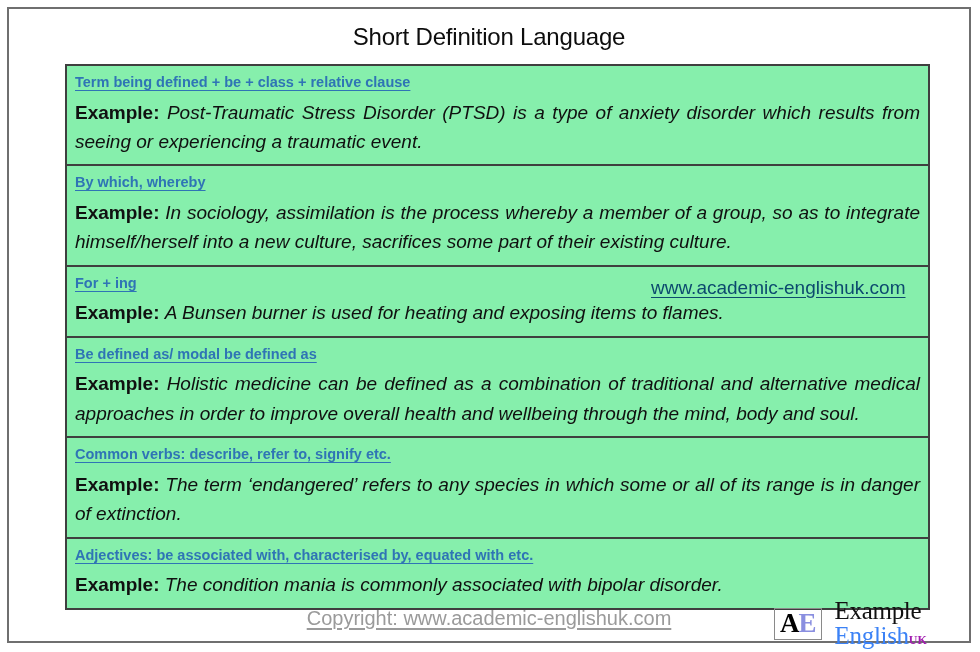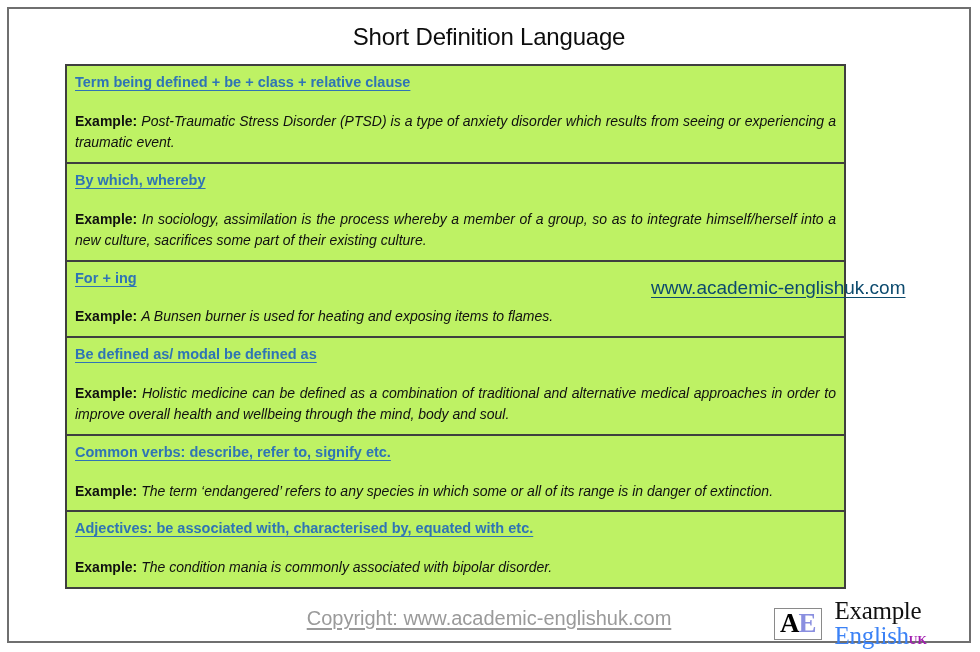--- a/index.html
+++ b/index.html
@@ -37,24 +37,24 @@
     letter-spacing: -0.2px;
     margin: 14px 0 0 0;
     font-family: "Liberation Sans", sans-serif;
   }
 
   
   .def-table {
     position: absolute;
     left: 56px;
     top: 55px;
-    width: 781px;
+    width: 865px;
     border: 2px solid #3f3f3f;
     box-sizing: border-box;
-    background: #bef264;
+    background: #86efac;
   }
   .def-row {
     border-bottom: 2px solid #3f3f3f;
     padding: 7px 8px 8px 8px;
     box-sizing: border-box;
   }
   .def-row:last-child {
     border-bottom: none;
   }
 
@@ -64,24 +64,24 @@
     font-size: 14.5px;
     text-decoration: underline;
     text-underline-offset: 3px;
     line-height: 1.35;
     font-family: "Liberation Sans", sans-serif;
     display: inline-block;
     margin-bottom: 2px;
   }
 
   .row-example {
-    font-size: 14px;
+    font-size: 19px;
     line-height: 1.55;
     color: #101010;
-    margin-top: 16px;
+    margin-top: 3px;
     font-family: "Liberation Sans", sans-serif;
   }
   .row-example .lbl {
     font-weight: bold;
     font-style: normal;
   }
   .row-example .txt {
     font-style: italic;
   }
   .justify .row-example {

